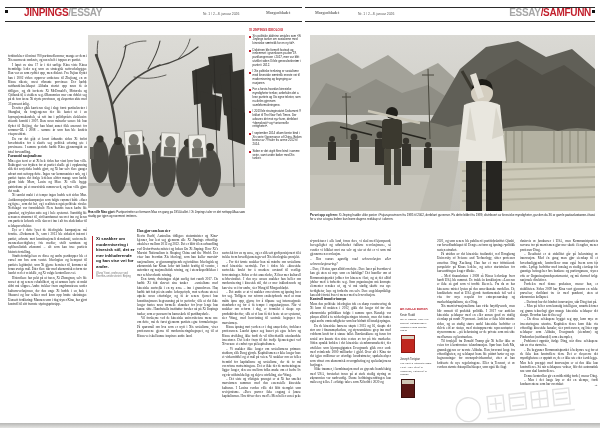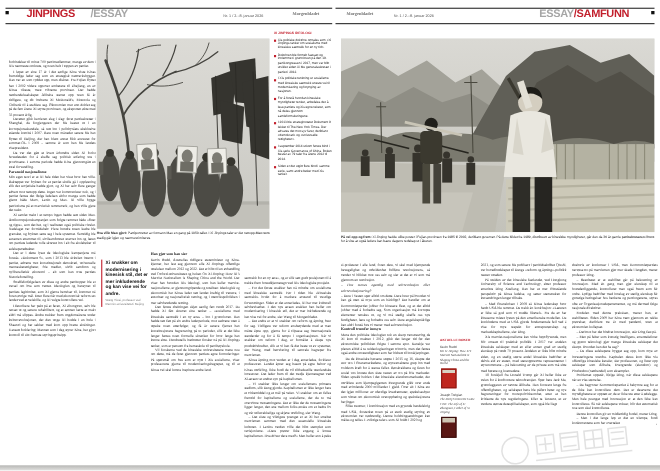--- a/index.html
+++ b/index.html
@@ -3,21 +3,21 @@
 <meta charset="utf-8">
 <style>
   html,body{margin:0;padding:0;background:#ffffff;}
   #spread{position:relative;width:600px;height:428px;background:#ffffff;overflow:hidden;
           font-family:"Liberation Serif",serif;-webkit-text-size-adjust:none;}
   .rule{position:absolute;height:1px;background:#2b2b2b;}
   .pagemark{position:absolute;width:3px;height:3px;background:#111;}
   .kicker{position:absolute;font-family:"Liberation Sans",sans-serif;font-weight:bold;
           font-size:10px;line-height:10px;letter-spacing:-0.3px;white-space:nowrap;}
   .kicker .red{color:#c21f2c;}
-  .kicker .gray{color:#a6a6a6;margin-left:14px;}
+  .kicker .gray{color:#a6a6a6;}
   .meta{position:absolute;font-family:"Liberation Sans",sans-serif;font-size:3.4px;
         line-height:4px;color:#555;white-space:nowrap;}
   .brand{position:absolute;font-family:"Liberation Serif",serif;font-weight:bold;
          font-size:4px;line-height:4.5px;color:#6e6e6e;white-space:nowrap;}
   .photo{position:absolute;overflow:hidden;background:#d8d7d3;}
   .caption{position:absolute;font-family:"Liberation Sans",sans-serif;font-size:3px;
            line-height:1.32;color:#222;text-align:left;}
   .caption b{font-weight:bold;}
   .credit{position:absolute;top:0;right:0;font-family:"Liberation Sans",sans-serif;
           font-size:2.5px;color:#8a8a8a;white-space:nowrap;}
@@ -64,21 +64,21 @@
   <div class="kicker" style="left:24px;top:8px;">
     <span class="red">JINPINGS</span><span class="gray">/ESSAY</span>
   </div>
   <div class="meta" style="left:203px;top:12px;">Nr. 1 / 2.–8. januar 2026</div>
   <div class="brand" style="left:266px;top:11px;">Morgenbladet</div>
 
   <div class="rule" style="left:305px;top:7px;width:290px;"></div>
   <div class="rule" style="left:305px;top:21px;width:290px;"></div>
   <div class="brand" style="left:315px;top:11px;">Morgenbladet</div>
   <div class="meta" style="left:358px;top:12px;">Nr. 1 / 2.–8. januar 2026</div>
-  <div class="kicker" style="right:28px;top:8px;left:auto;">
+  <div class="kicker" style="right:9px;top:8px;left:auto;">
     <span class="gray">ESSAY</span><span class="red">/SAMFUNN</span>
   </div>
   <div class="pagemark" style="left:592px;top:10px;"></div>
 
   <div class="bodycol" style="left:8px;top:54px;width:79px;height:368px;">
     <p class="first">forbindelser til minst 700 partimedlemmer, mange av dem i Xis nærmeste omkrets, og noen helt i toppen av partiet.</p>
     <p>I løpet av sine 17 år i det sørlige Kina viste Kinas fremtidige leder seg som en strategisk nettverksbygger. Han var en som ryddet opp, men diskret. Fra Fujian flyttet han i 2002 videre oppover embetene til Zhejiang, en av Kinas rikeste, mest vibrante provinser. Der hadde netthandelsselskapet Alibaba startet opp noen få år tidligere, og dit inviterte Xi McDonald's, Motorola og Citibank til å etablere seg. Økonomien mer enn doblet seg på de fem årene Xi styrte provinsen, og eksporten økte med 33 prosent årlig.</p>
     <p>Deretter gikk karrieren slag i slag: først partisekretær i Shanghai, da forgjengeren der ble kastet ut i en korrupsjonsskandale, så rett inn i politbyråets eksklusive stående komité i 2007. Bare noen måneder senere ble han flyttet til Beijing, der han blant annet fikk ansvaret for sommer-OL i 2008 – samme år som han ble landets visepresident.</p>
     <p>Da var det gått et kvart århundre siden Xi forlot hovedstaden for å skaffe seg politisk erfaring ute i provinsene. I samme periode hadde Kina gjennomgått en total forvandling.</p>
     <p class="subhead">Paranoid nasjonalisme</p>

